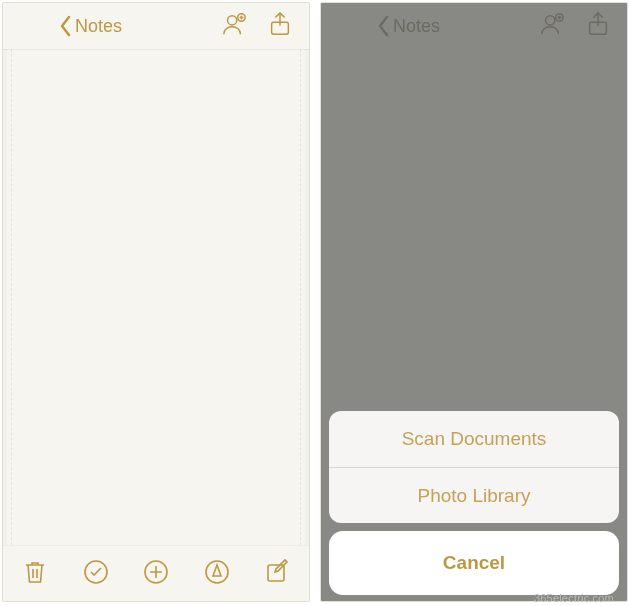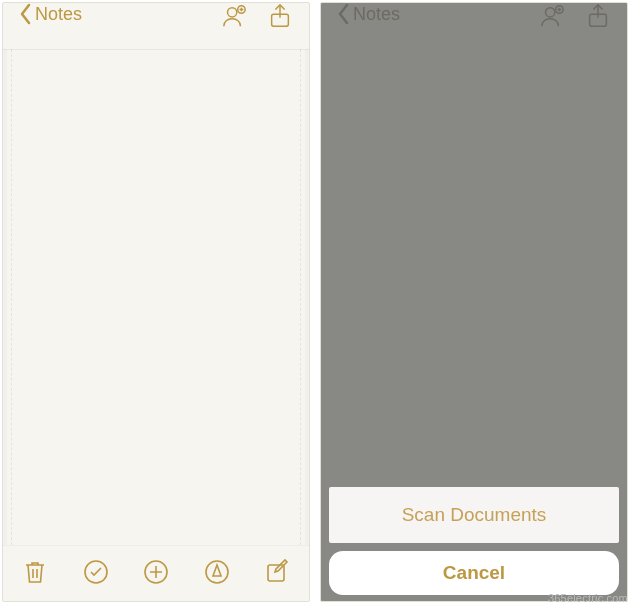--- a/index.html
+++ b/index.html
@@ -10,47 +10,47 @@
     --sheet-bg:#f6f5f3;
     --sheet-sep:#d9d7cf;
   }
   *{box-sizing:border-box;font-family:-apple-system,"Helvetica Neue",Helvetica,Arial,sans-serif;}
   body{margin:0;background:#fff;width:630px;height:606px;position:relative;overflow:hidden;}
   .stage{display:flex;width:630px;height:606px;gap:10px;padding:2px 2px 4px 2px;}
   .phone{flex:1;position:relative;border:1px solid #e2dfd4;border-radius:2px;overflow:hidden;}
   .phone.left{background:var(--paper);}
   .phone.right{background:#888884;}
   
-  .nav{height:46px;display:flex;align-items:flex-start;justify-content:space-between;padding:0 16px;}
+  .nav{height:46px;display:flex;align-items:center;justify-content:space-between;padding:0 16px;margin-left:40px;}
   .left .nav{color:var(--notes-gold);}
   .right .nav{color:#6c6b62;}
   .nav-left{display:flex;align-items:center;gap:2px;font-size:18px;}
   .nav-left .chev{width:14px;height:22px;}
   .nav-right{display:flex;align-items:center;gap:20px;}
   .nav-right svg{width:26px;height:26px;}
   
   .paper-body{position:absolute;top:46px;left:0;right:0;bottom:56px;background:var(--paper);
     box-shadow:inset 4px 0 0 rgba(0,0,0,0.02),inset -4px 0 0 rgba(0,0,0,0.02);}
   .paper-body .margin-line{position:absolute;top:0;bottom:0;width:0;border-left:1px dashed rgba(0,0,0,0.07);}
   .margin-line.l{left:8px;} .margin-line.r{right:8px;}
   .hrule{position:absolute;left:0;right:0;top:0;height:0;border-top:1px solid rgba(0,0,0,0.06);}
   
   .toolbar{position:absolute;left:0;right:0;bottom:0;height:56px;display:flex;align-items:center;justify-content:space-between;padding:0 18px;background:var(--paper);border-top:1px solid rgba(0,0,0,0.03);}
   .toolbar svg{width:28px;height:28px;stroke:var(--notes-gold);fill:none;stroke-width:1.6;}
   
   .right .nav svg{stroke:#6c6b62;}
   .right .nav .chev path{stroke:#6c6b62;}
   
   .sheet-wrap{position:absolute;left:8px;right:8px;bottom:6px;}
-  .sheet{background:var(--sheet-bg);border-radius:2px;overflow:hidden;margin-bottom:8px;}
+  .sheet{background:var(--sheet-bg);border-radius:12px;overflow:hidden;margin-bottom:8px;}
   .sheet-item{height:56px;display:flex;align-items:center;justify-content:center;font-size:19px;color:var(--notes-gold-light);}
   .sheet-item + .sheet-item{border-top:1px solid var(--sheet-sep);}
-  .cancel{background:#fff;border-radius:14px;height:44px;display:flex;align-items:center;justify-content:center;font-size:19px;font-weight:600;color:var(--notes-gold);}
+  .cancel{background:#fff;border-radius:14px;height:64px;display:flex;align-items:center;justify-content:center;font-size:19px;font-weight:600;color:var(--notes-gold);}
   
-  .wm{position:absolute;bottom:2px;right:2px;font-size:11px;color:#b9b9b9;letter-spacing:0.2px;}
+  .wm{position:absolute;bottom:2px;right:16px;font-size:11px;color:#b9b9b9;letter-spacing:0.2px;}
 </style>
 </head>
 <body>
 
 <div class="stage">
 
   <div class="phone left">
     <div class="nav">
       <div class="nav-left">
         <svg class="chev" viewBox="0 0 14 22">
@@ -139,20 +139,23 @@
           </svg>
         </span>
       </div>
     </div>
 
     <div class="sheet-wrap">
       <div class="sheet">
         <div class="sheet-item">
             <span>Scan Documents</span>
           </div>
+        <div class="sheet-item">
+            <span>Photo Library</span>
+          </div>
       </div>
       <div class="cancel">
           <span>Cancel</span>
         </div>
     </div>
   </div>
 
 </div>
 
 <div class="wm">365electric.com</div>

